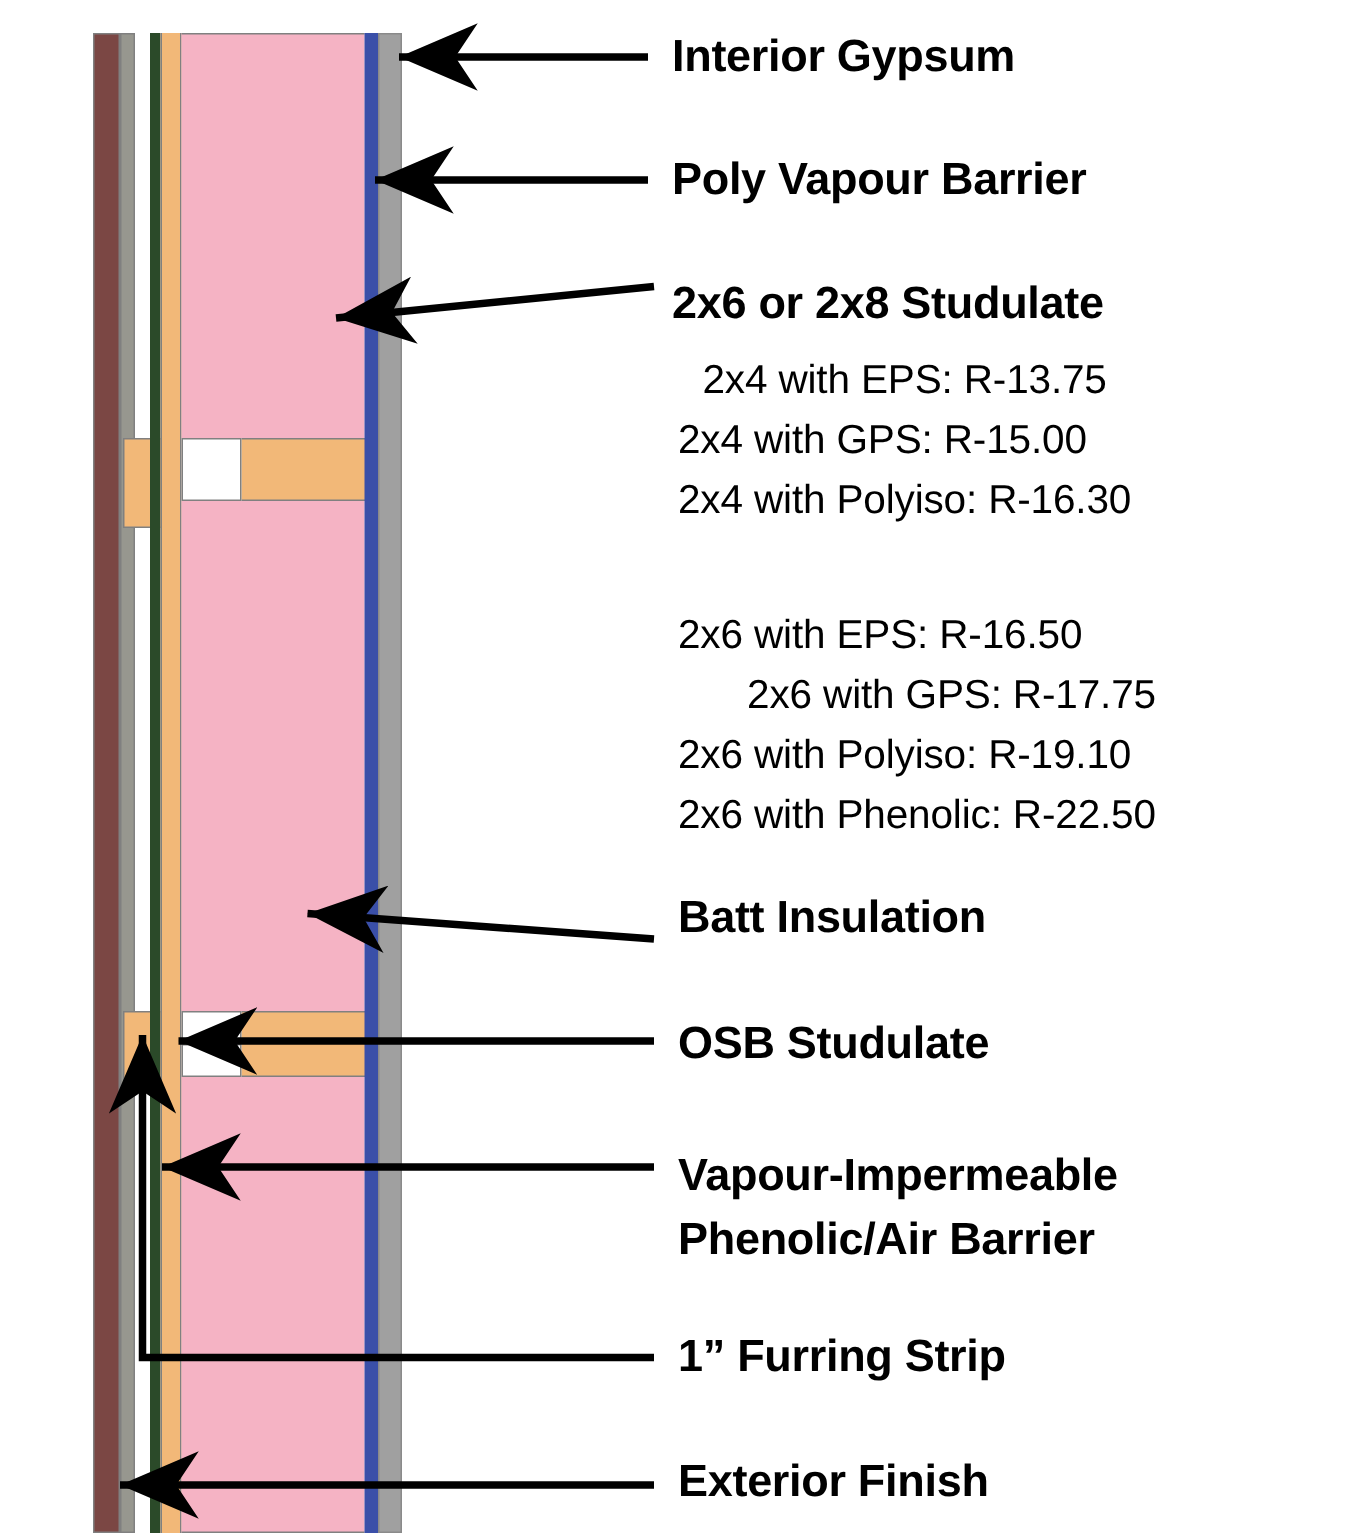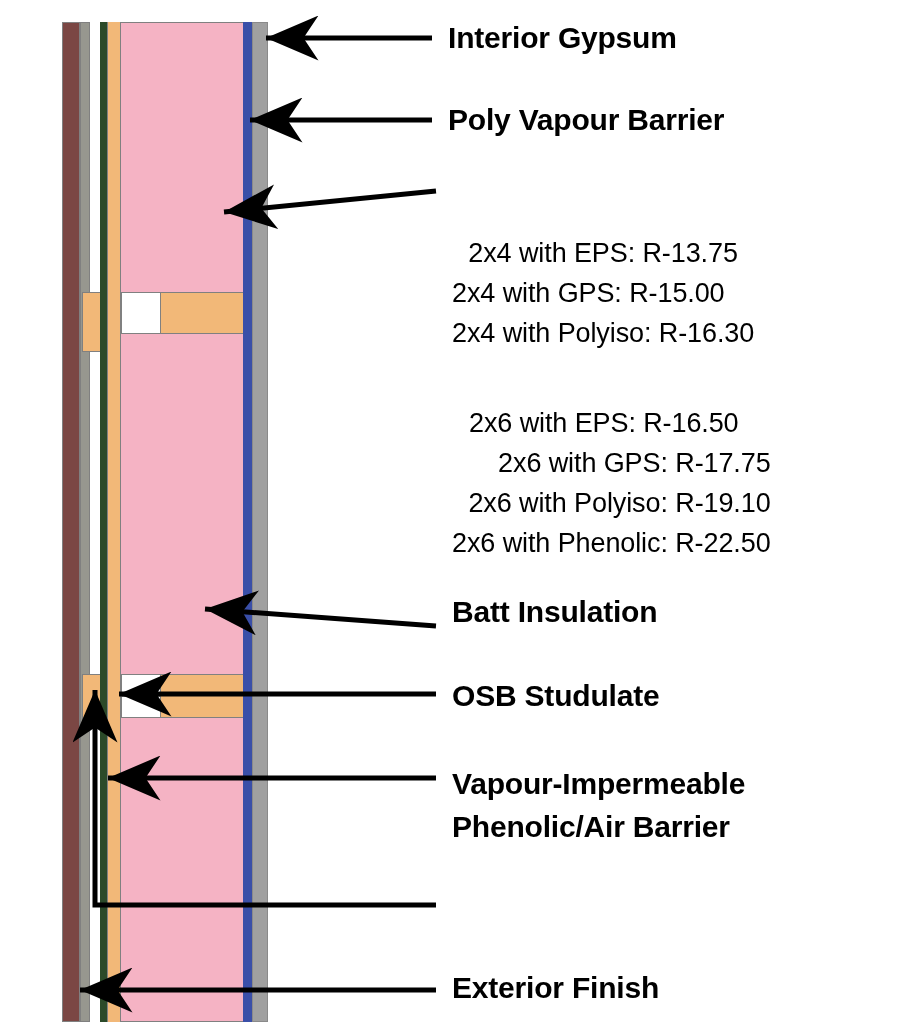--- a/index.html
+++ b/index.html
@@ -122,37 +122,39 @@
 
     <g>
       <path d="M436,990 L80,990" stroke="#000000" stroke-width="5" fill="none" marker-end="url(#ah)"></path>
     </g>
   </svg>
 
   <div class="label bold" style="left:448px; top:23px;">Interior Gypsum</div>
 
   <div class="label bold" style="left:448px; top:105px;">Poly Vapour Barrier</div>
 
+  <div class="label bold" style="left:448px; top:188px;">2x6 or 2x8 Studulate</div>
 
   <div style="position:absolute; left:452px; top:240px;">
     <div class="label spec" style="position:relative; left:0; top:0; margin-bottom:13px;text-align:center;">2x4 with EPS: R-13.75</div>
     <div class="label spec" style="position:relative; left:0; top:0; margin-bottom:13px;">2x4 with GPS: R-15.00</div>
     <div class="label spec" style="position:relative; left:0; top:0; ">2x4 with Polyiso: R-16.30</div>
   </div>
 
   <div style="position:absolute; left:452px; top:410px;">
-    <div class="label spec" style="position:relative; left:17px; top:0; margin-bottom:13px;">2x6 with EPS: R-16.50</div>
+    <div class="label spec" style="position:relative; left:0; top:0; margin-bottom:13px;">2x6 with EPS: R-16.50</div>
     <div class="label spec" style="position:relative; left:0; top:0; margin-bottom:13px;text-align:right;">2x6 with GPS: R-17.75</div>
-    <div class="label spec" style="position:relative; left:0; top:0; margin-bottom:13px;text-align:right;">2x6 with Polyiso: R-19.10</div>
+    <div class="label spec" style="position:relative; left:0; top:0; margin-bottom:13px;">2x6 with Polyiso: R-19.10</div>
     <div class="label spec" style="position:relative; left:0; top:0;">2x6 with Phenolic: R-22.50</div>
   </div>
 
   <div class="label bold" style="left:452px; top:597px;">Batt Insulation</div>
 
   <div class="label bold" style="left:452px; top:681px;">OSB Studulate</div>
 
   <div class="label bold two-line" style="left:452px; top:763px;">Vapour-Impermeable
 Phenolic/Air Barrier</div>
 
+  <div class="label bold" style="left:452px; top:890px;">1” Furring Strip</div>
 
   <div class="label bold" style="left:452px; top:973px;">Exterior Finish</div>
 
 </div>
 
 </body></html>

